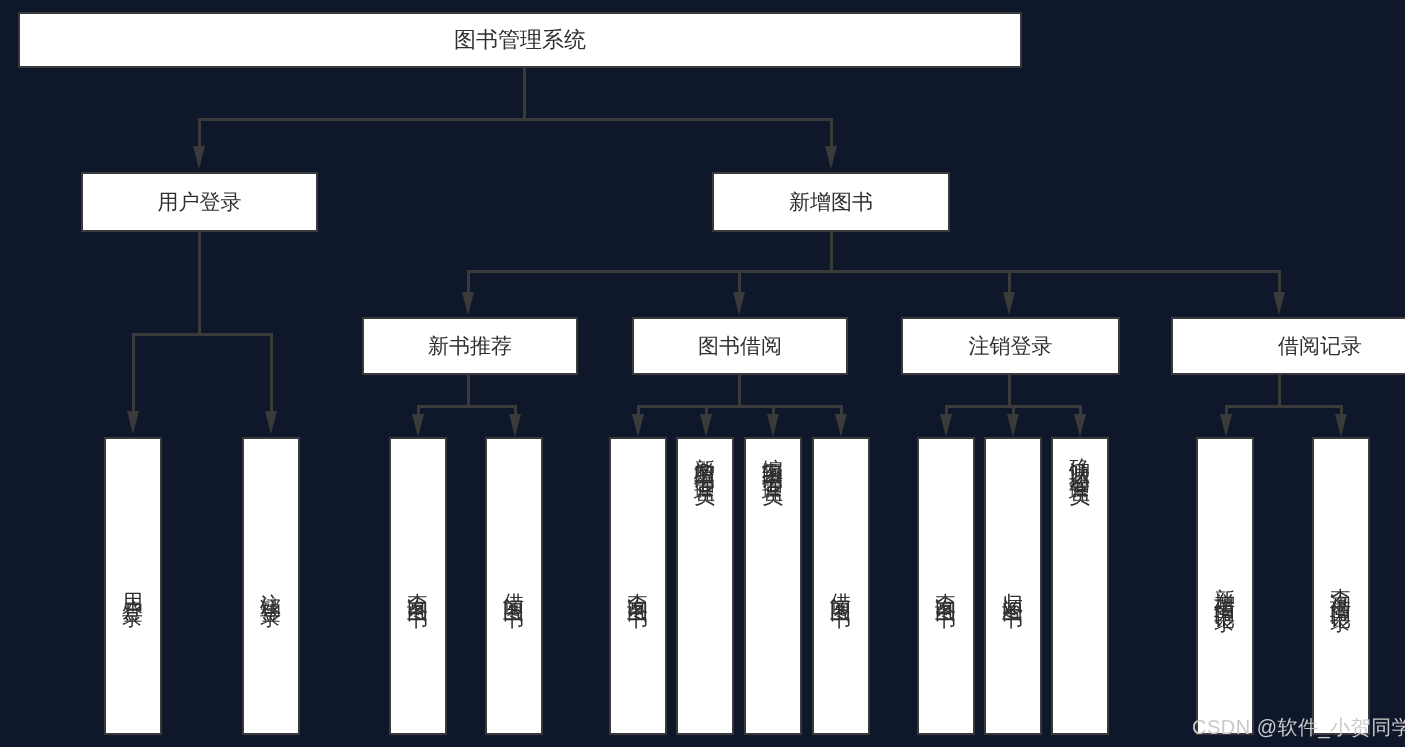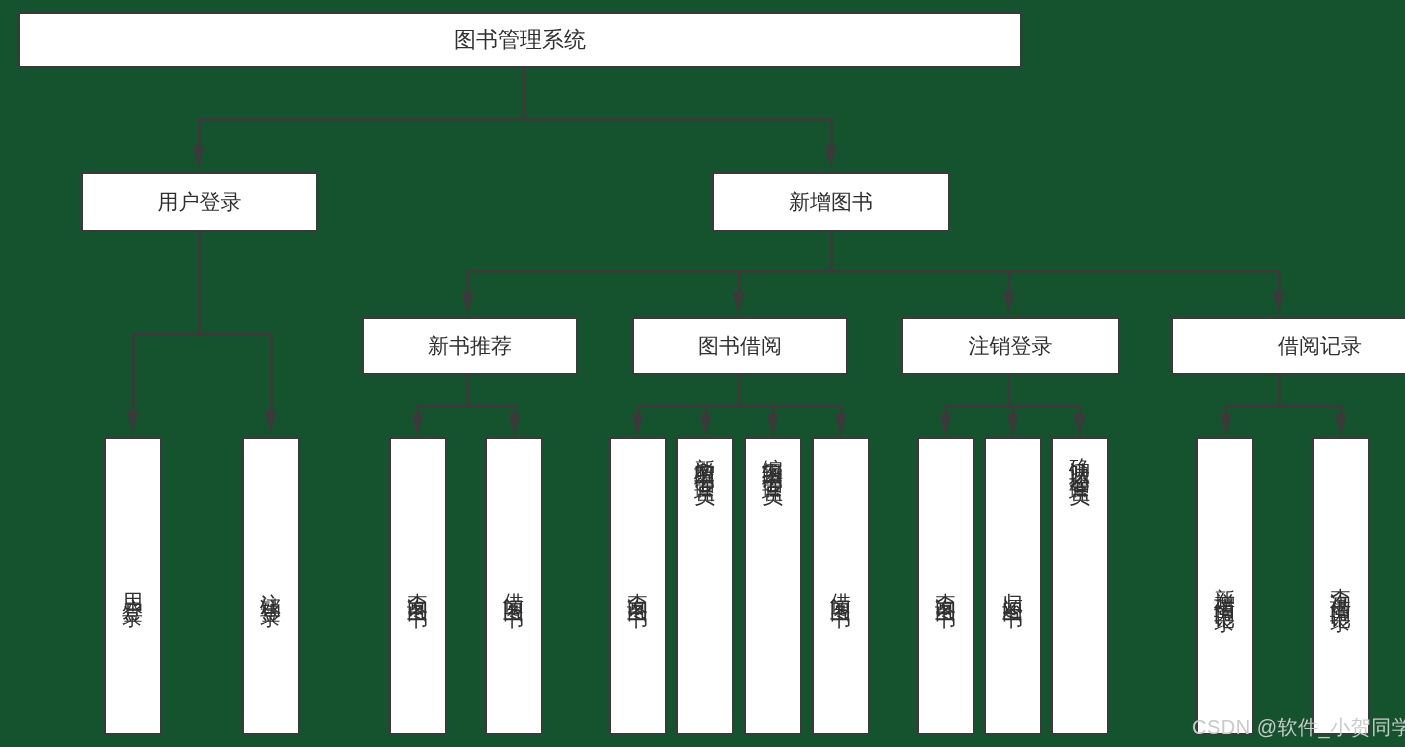--- a/index.html
+++ b/index.html
@@ -1,17 +1,17 @@
 <!DOCTYPE html>
 <html><head>
 <meta charset="utf-8">
 <style>
   html,body{margin:0;padding:0;background:#ffffff;}
   body{font-family:"Liberation Sans","DejaVu Sans",sans-serif;}
-  #stage{position:relative;width:1405px;height:747px;background:#14532d;overflow:hidden;}
+  #stage{position:relative;width:1405px;height:747px;background:#0f172a;overflow:hidden;}
 
   .node{position:absolute;box-sizing:border-box;background:#ffffff;
         border:2.5px solid #3a3a3a;display:flex;align-items:center;justify-content:center;}
   .node .lbl{color:#2f2f2f;font-size:21px;line-height:1.18;white-space:nowrap;}
 
   
   .node.root .lbl{font-size:22px;}
 
   
   .node.leaf{align-items:center;justify-content:center;}

